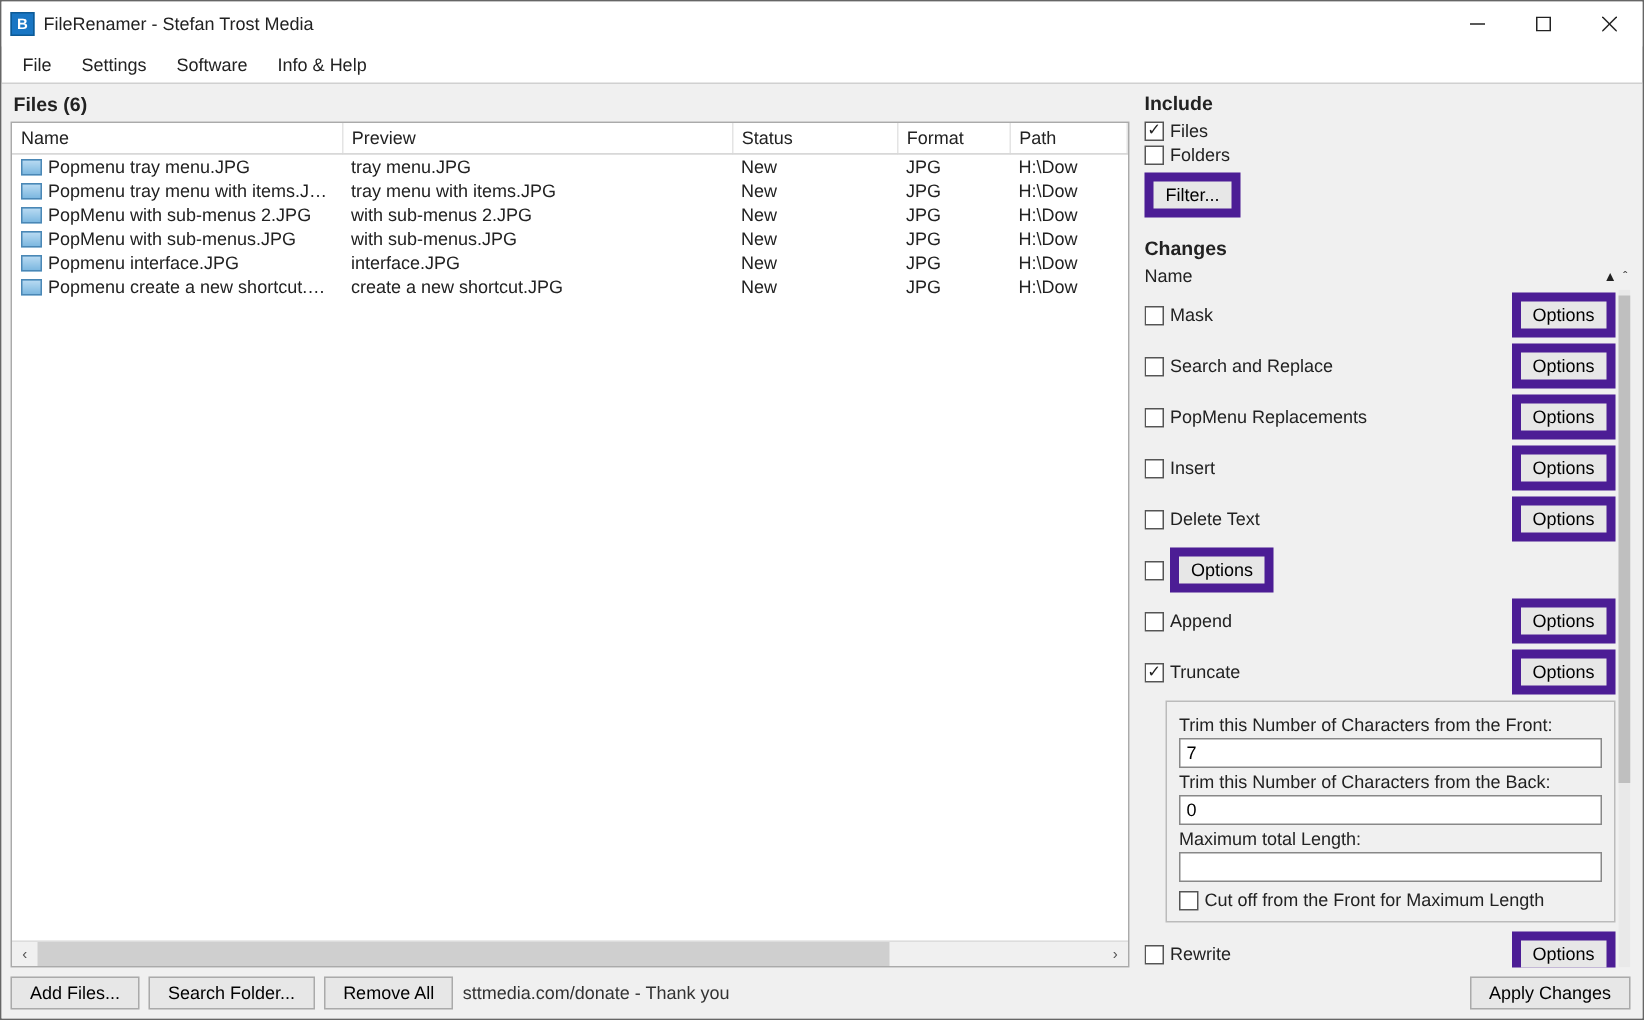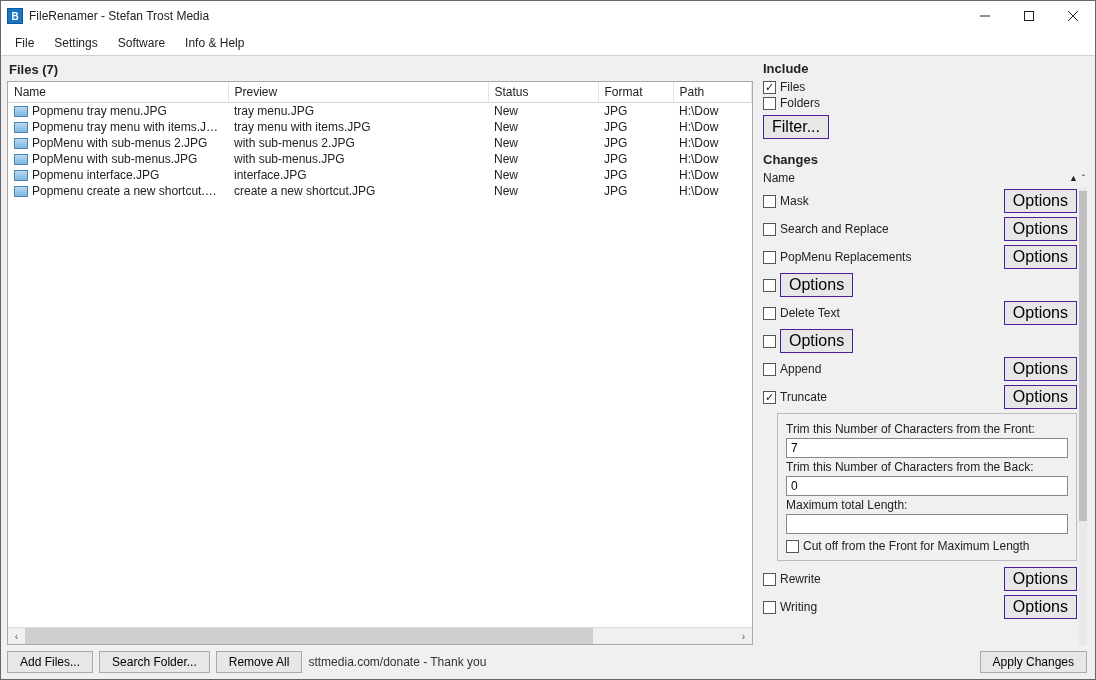--- a/index.html
+++ b/index.html
@@ -135,23 +135,23 @@
   .btn {
     background: #e7e7e7;
     border: 1px solid #aaa;
     padding: 3px 12px;
     font-size: 12px;
     cursor: default;
     font-family: inherit;
   }
   .btn-s {
     background: #e7e7e7;
-    border: 1px solid #4c1d95;
+    border: 6px solid #4c1d95;
     padding: 2px 8px;
-    font-size: 16px;
+    font-size: 12px;
     min-width: 56px;
     text-align: center;
     cursor: default;
     font-family: inherit;
   }
   .donate {
     flex: 1;
     color: #333;
   }
   .right-pane {
@@ -271,21 +271,21 @@
 <div class="menubar">
   <div class="menu-item">File</div>
   <div class="menu-item">Settings</div>
   <div class="menu-item">Software</div>
   <div class="menu-item">Info &amp; Help</div>
 </div>
 
 <div class="content">
 
   <div class="left-pane">
-    <div class="files-header">Files (7)</div>
+    <div class="files-header">Files (6)</div>
 
     <div class="file-table-wrap">
       <div class="table-scroll">
         <table class="file-table">
           <colgroup>
             <col class="col-name">
               <col class="col-preview">
               <col class="col-status">
               <col class="col-format">
               <col class="col-path">
@@ -396,20 +396,21 @@
         <span class="label">Search and Replace</span>
         <button class="btn-s">Options</button>
       </div>
       <div class="change-row">
         <span class="check"></span>
         <span class="label">PopMenu Replacements</span>
         <button class="btn-s">Options</button>
       </div>
       <div class="change-row">
         <span class="check"></span>
+        <span class="label">Insert</span>
         <button class="btn-s">Options</button>
       </div>
       <div class="change-row">
         <span class="check"></span>
         <span class="label">Delete Text</span>
         <button class="btn-s">Options</button>
       </div>
       <div class="change-row">
         <span class="check"></span>
         <button class="btn-s">Options</button>

